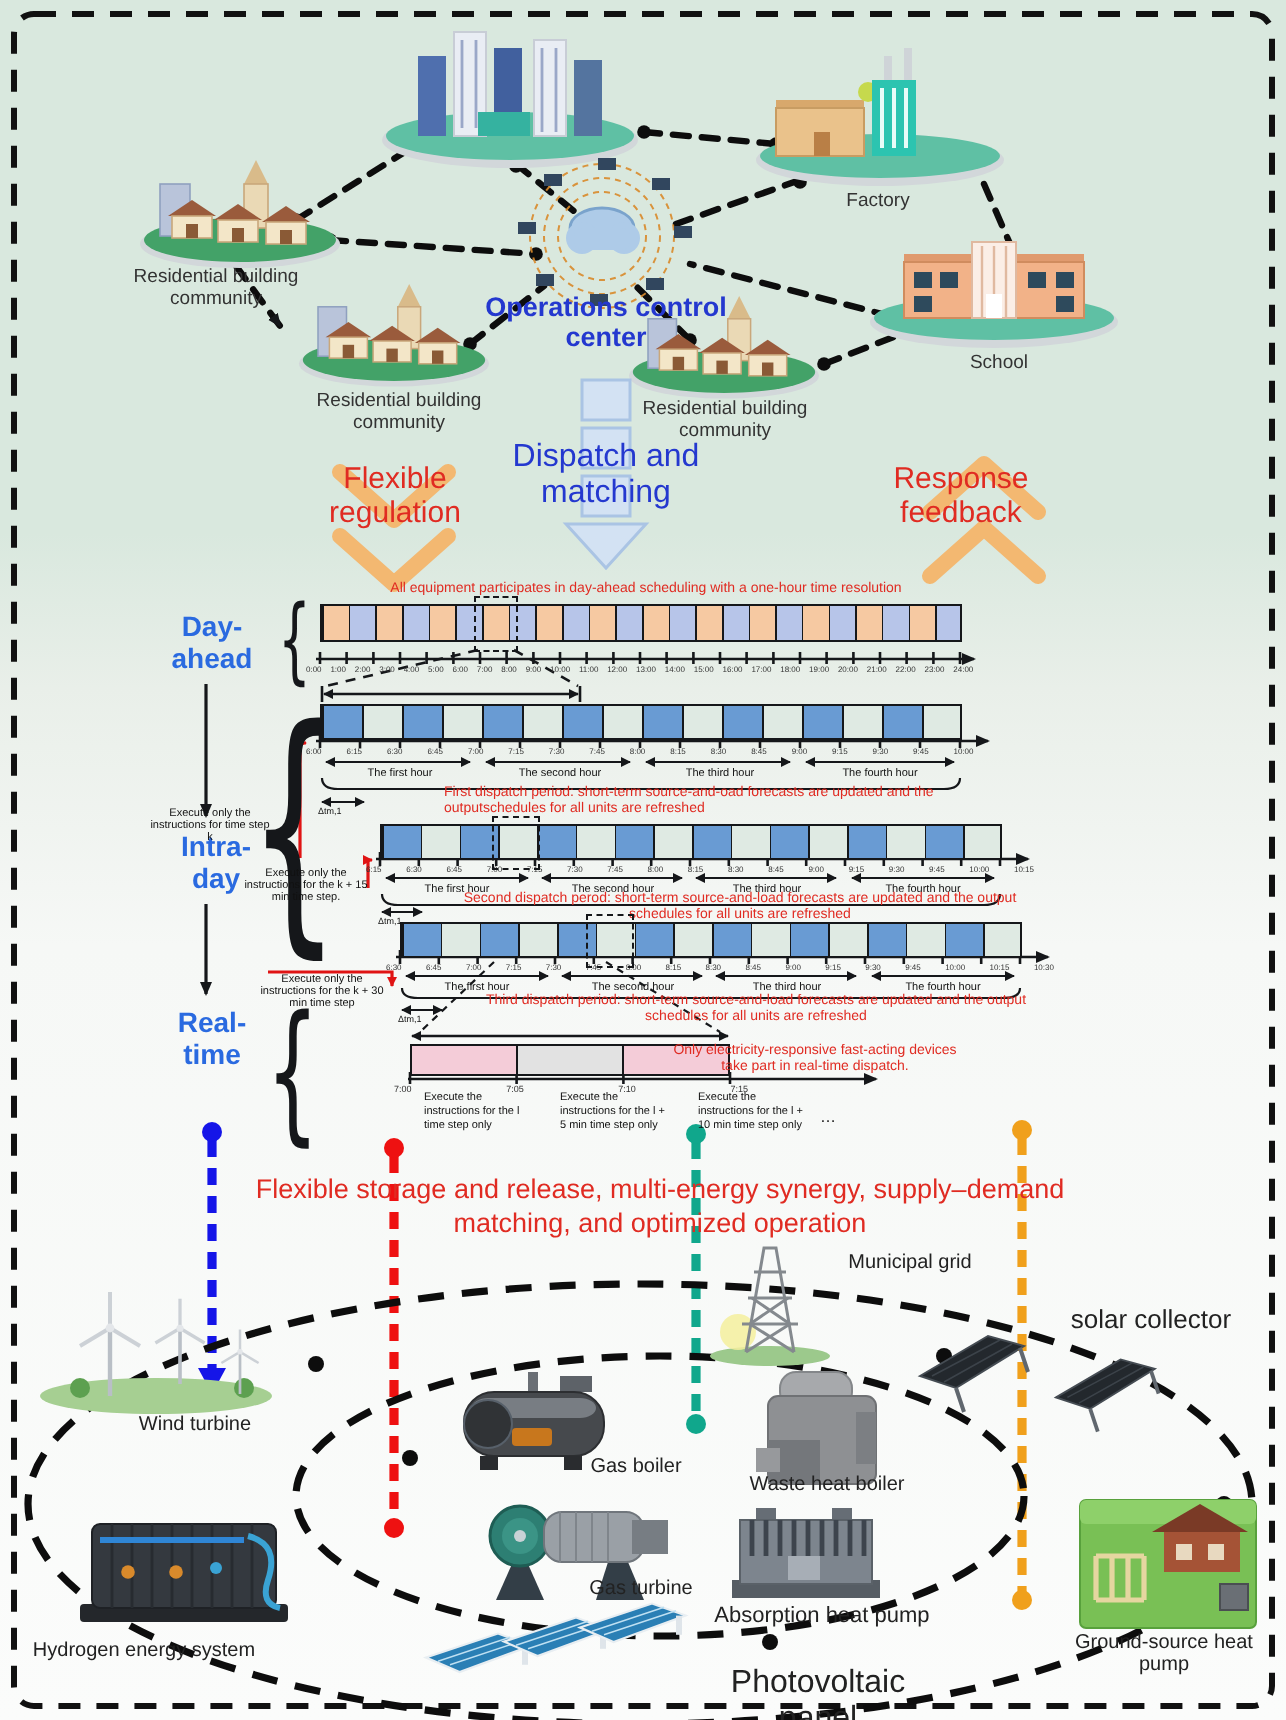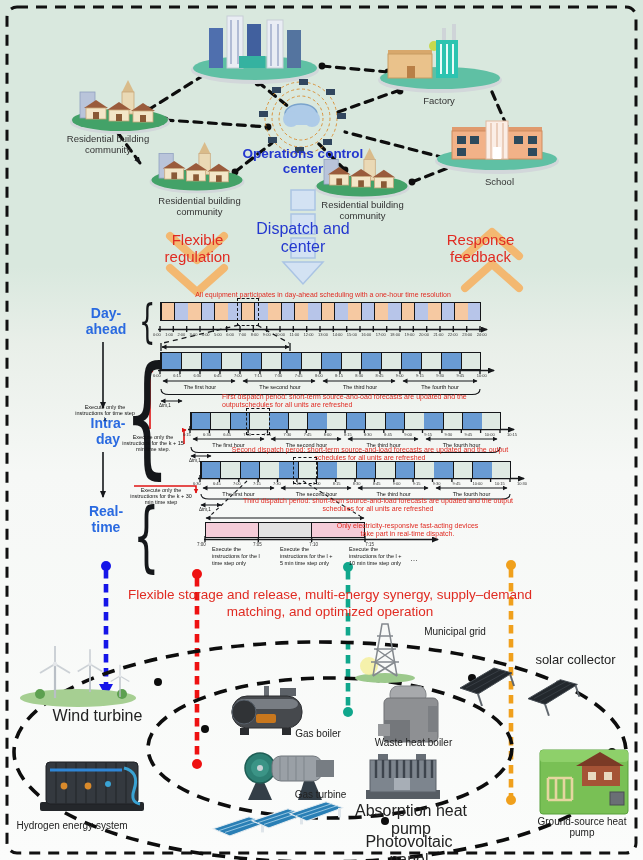--- a/index.html
+++ b/index.html
@@ -385,21 +385,21 @@
   <use href="#sc" transform="translate(528,674) scale(0.95)"></use>
 </g>
 </svg>
 
 <div class="t ctr" style="left:408px;top:96px;width:62px;font-size:9.5px;color:#333">Factory</div>
 <div class="t ctr" style="left:52px;top:134px;width:112px;font-size:9.5px;color:#333">Residential building community</div>
 <div class="t ctr" style="left:142px;top:196px;width:115px;font-size:9.5px;color:#333">Residential building community</div>
 <div class="t ctr" style="left:305px;top:200px;width:115px;font-size:9.5px;color:#333">Residential building community</div>
 <div class="t ctr" style="left:472px;top:177px;width:55px;font-size:9.5px;color:#333">School</div>
 <div class="t ctr blu" style="left:238px;top:146px;width:130px;font-size:13.5px;font-weight:bold">Operations control center</div>
-<div class="t ctr blu" style="left:244px;top:220px;width:118px;font-size:16px">Dispatch and center</div>
+<div class="t ctr blu" style="left:244px;top:220px;width:118px;font-size:16px">Dispatch and matching</div>
 <div class="t ctr red" style="left:150px;top:232px;width:95px;font-size:15px">Flexible regulation</div>
 <div class="t ctr red" style="left:428px;top:232px;width:105px;font-size:15px">Response feedback</div>
 
 <div class="t stg" style="left:82px;top:306px;width:48px">Day-ahead</div>
 <div class="t stg" style="left:86px;top:416px;width:44px">Intra-day</div>
 <div class="t stg" style="left:84px;top:504px;width:44px">Real-time</div>
 
 <div class="brace" style="left:139px;top:297px;font-size:47px">{</div>
 <div class="brace" style="left:124px;top:348px;font-size:132px">{</div>
 <div class="brace" style="left:133px;top:498px;font-size:76px">{</div>
@@ -535,23 +535,23 @@
 <div class="t red cap ctr" style="left:330px;top:522px;width:155px">Only electricity-responsive fast-acting devices take part in real-time dispatch.</div>
 
 <div class="exb" style="left:212px;top:546px">Execute the instructions for the l time step only</div>
 <div class="exb" style="left:280px;top:546px">Execute the instructions for the l + 5 min time step only</div>
 <div class="exb" style="left:349px;top:546px">Execute the instructions for the l + 10 min time step only</div>
 <div class="exb" style="left:410px;top:554px;font-size:8px">…</div>
 
 <div class="t red ctr" style="left:110px;top:587px;width:440px;font-size:13.5px;line-height:1.25">Flexible storage and release, multi-energy synergy, supply–demand matching, and optimized operation</div>
 
 <div class="t ctr" style="left:412px;top:626px;width:86px;font-size:10px">Municipal grid</div>
-<div class="t ctr" style="left:50px;top:707px;width:95px;font-size:16px">Wind turbine</div>
+<div class="t ctr" style="left:50px;top:707px;width:95px;font-size:10px">Wind turbine</div>
 <div class="t ctr" style="left:278px;top:728px;width:80px;font-size:10px">Gas boiler</div>
 <div class="t ctr" style="left:366px;top:737px;width:95px;font-size:10px">Waste heat boiler</div>
 <div class="t ctr" style="left:278px;top:789px;width:85px;font-size:10px">Gas turbine</div>
-<div class="t ctr" style="left:352px;top:802px;width:118px;font-size:16px">Absorption heat pump</div>
+<div class="t ctr" style="left:352px;top:802px;width:118px;font-size:11px">Absorption heat pump</div>
 <div class="t ctr" style="left:360px;top:833px;width:98px;font-size:16px">Photovoltaic panel</div>
 <div class="t ctr" style="left:12px;top:820px;width:120px;font-size:10px">Hydrogen energy system</div>
 <div class="t ctr" style="left:528px;top:816px;width:108px;font-size:10px">Ground-source heat pump</div>
 <div class="t ctr" style="left:528px;top:653px;width:95px;font-size:13px">solar collector</div>
 
 </div>
 
 </body></html>

